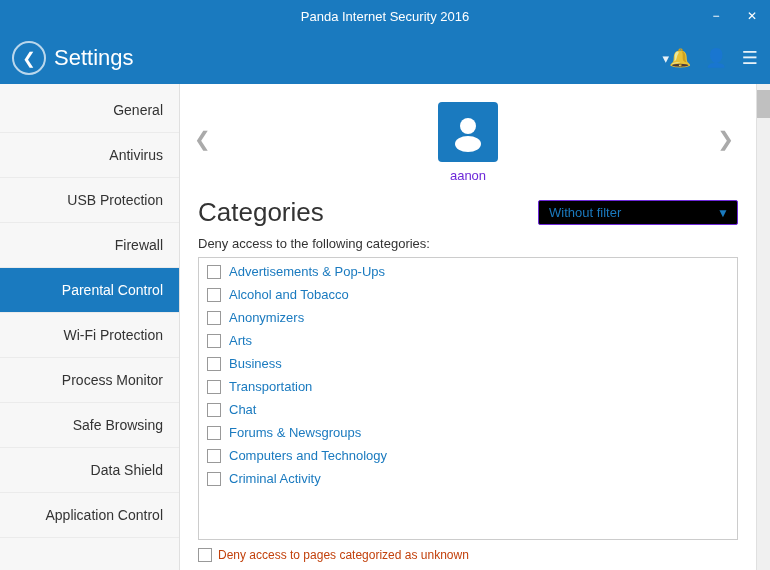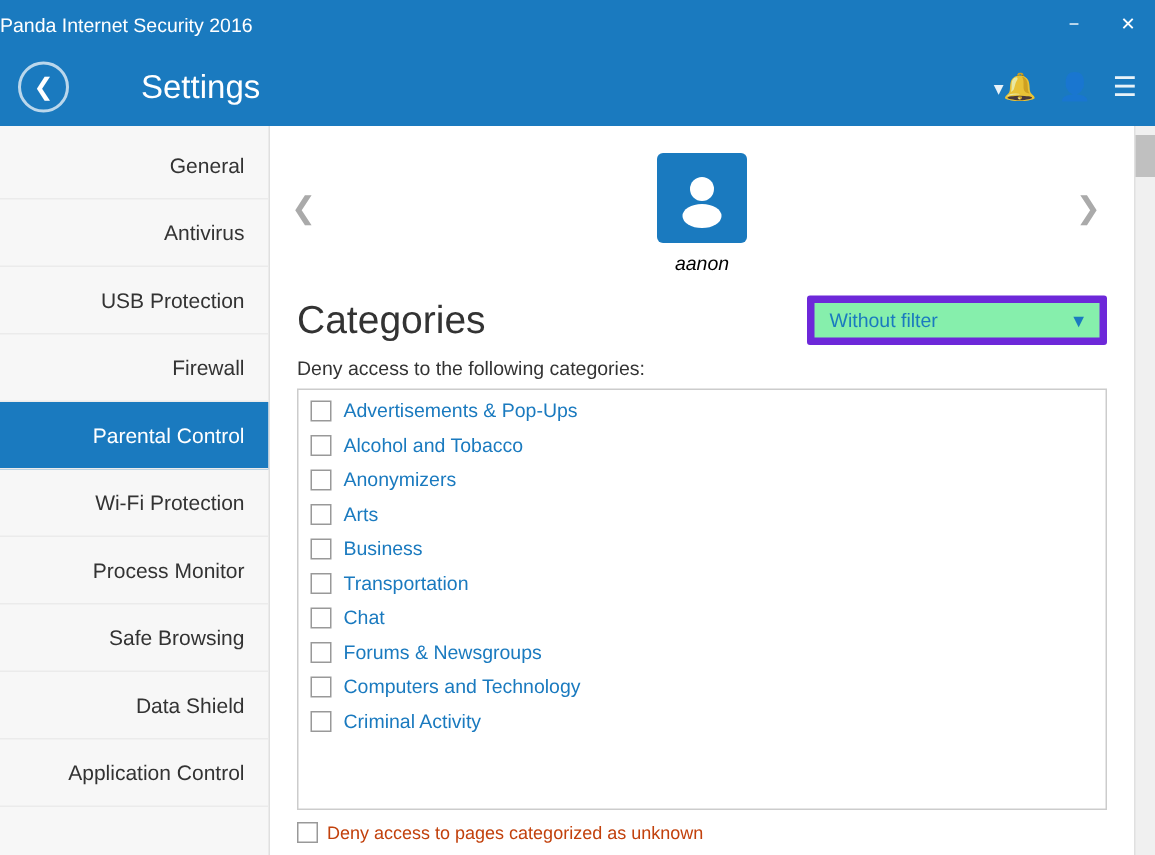--- a/index.html
+++ b/index.html
@@ -4,21 +4,21 @@
   <style>
     * { box-sizing: border-box; margin: 0; padding: 0; }
     body { font-family: 'Segoe UI', Arial, sans-serif; width: 770px; height: 570px; overflow: hidden; background: #f0f0f0; }
 
     
     .title-bar {
       background: #1a7abf;
       height: 32px;
       display: flex;
       align-items: center;
-      justify-content: flex-start;
+      justify-content: center;
       color: white;
       font-size: 13px;
       position: relative;
       user-select: none;
     }
     .title-bar-controls {
       position: absolute;
       right: 0;
       top: 0;
       display: flex;
@@ -55,21 +55,20 @@
       cursor: pointer;
       color: white;
       font-size: 16px;
       margin-right: 8px;
     }
     .header-title {
       font-size: 22px;
       font-weight: 300;
       color: white;
       flex: 1;
-      margin-left: 40px;
     }
     .header-icons {
       display: flex;
       align-items: center;
       gap: 14px;
     }
     .header-icon {
       color: white;
       font-size: 18px;
       cursor: pointer;
@@ -133,23 +132,22 @@
       height: 60px;
       background: #1a7abf;
       border-radius: 4px;
       display: flex;
       align-items: center;
       justify-content: center;
     }
     .profile-avatar svg { width: 40px; height: 40px; }
     .profile-name {
       font-size: 13px;
-      color: #000000;
+      color: #6d28d9;
       margin-top: 6px;
-      font-style: italic;
     }
     .nav-arrow {
       position: absolute;
       top: 50%;
       transform: translateY(-50%);
       color: #aaa;
       font-size: 20px;
       cursor: pointer;
     }
     .nav-arrow.left { left: 14px; }
@@ -163,29 +161,29 @@
       justify-content: space-between;
     }
     .categories-title {
       font-size: 26px;
       font-weight: 300;
       color: #333;
     }
     .filter-dropdown {
       display: flex;
       align-items: center;
-      border: 5px solid #6d28d9;
+      border: 1px solid #6d28d9;
       border-radius: 2px;
       padding: 4px 8px 4px 10px;
       font-size: 13px;
       color: #1a7abf;
       cursor: pointer;
       min-width: 200px;
       justify-content: space-between;
-      background: #86efac;
+      background: #000000;
     }
     .filter-dropdown-arrow {
       font-size: 12px;
       color: #1a7abf;
       margin-left: 8px;
     }
 
     .deny-label {
       font-size: 13px;
       color: #333;

